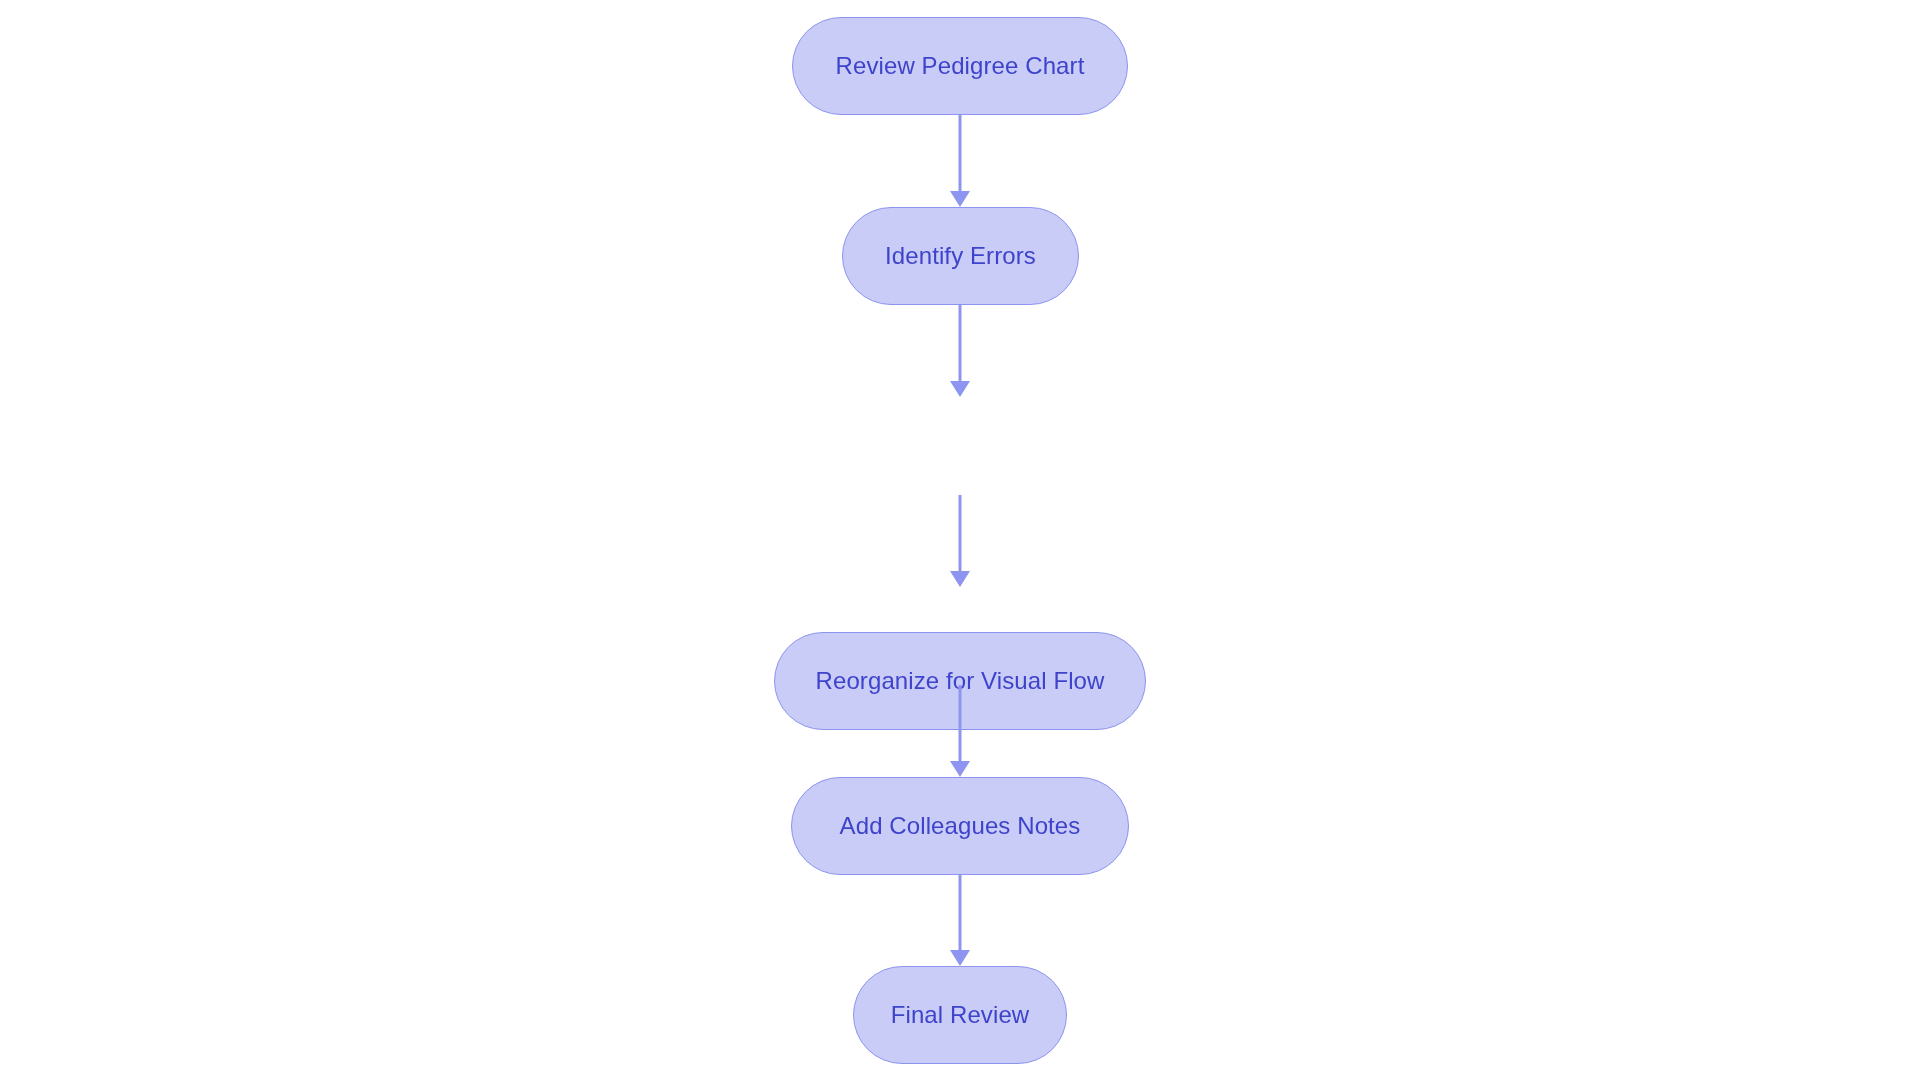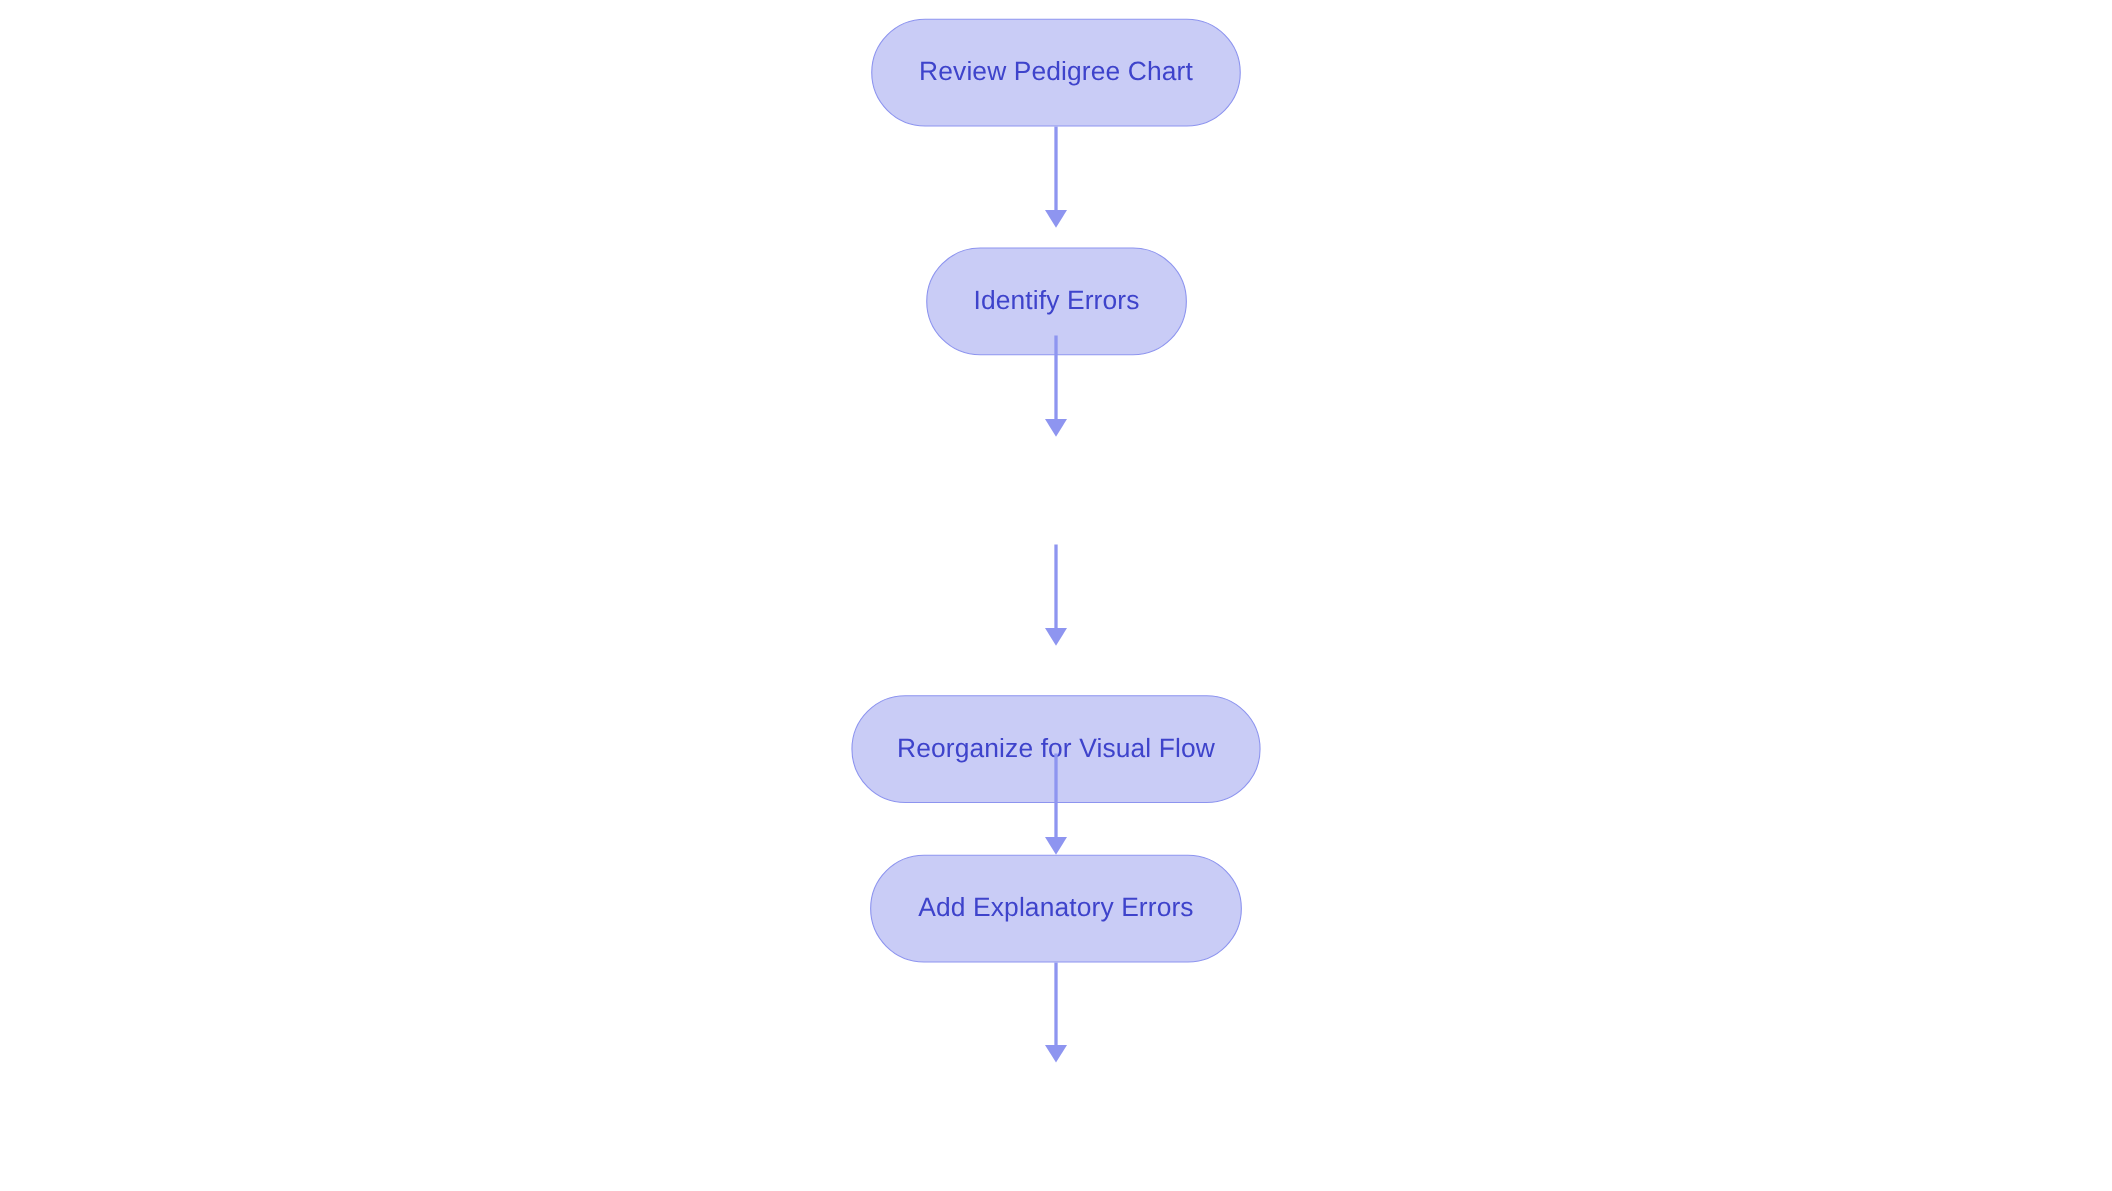--- a/index.html
+++ b/index.html
@@ -60,33 +60,36 @@
 </style>
 </head>
 <body>
 
 <div class="canvas">
 
   <div class="node" style="left:792px; top:17px; width:336px;">
     <span class="node-label">Review Pedigree Chart</span>
   </div>
 
-  <div class="node" style="left:842px; top:207px; width:237px;margin-top:18px;">
+  <div class="node" style="left:842px; top:207px; width:237px;">
     <span class="node-label">Identify Errors</span>
   </div>
 
 
   <div class="node" style="left:774px; top:587px; width:372px;margin-top:45px;">
     <span class="node-label">Reorganize for Visual Flow</span>
   </div>
 
   <div class="node" style="left:791px; top:777px; width:338px;">
-    <span class="node-label">Add Explanatory Errors</span>
+    <span class="node-label">Add Colleagues Notes</span>
   </div>
 
+  <div class="node" style="left:853px; top:966px; width:214px;">
+    <span class="node-label">Final Review</span>
+  </div>
 
   <div class="edge" style="left:949px; top:115px; height:92px;">
     <span class="edge-line"></span>
     <span class="edge-head"></span>
   </div>
 
   <div class="edge" style="left:949px; top:305px; height:92px;">
     <span class="edge-line"></span>
     <span class="edge-head"></span>
   </div>

